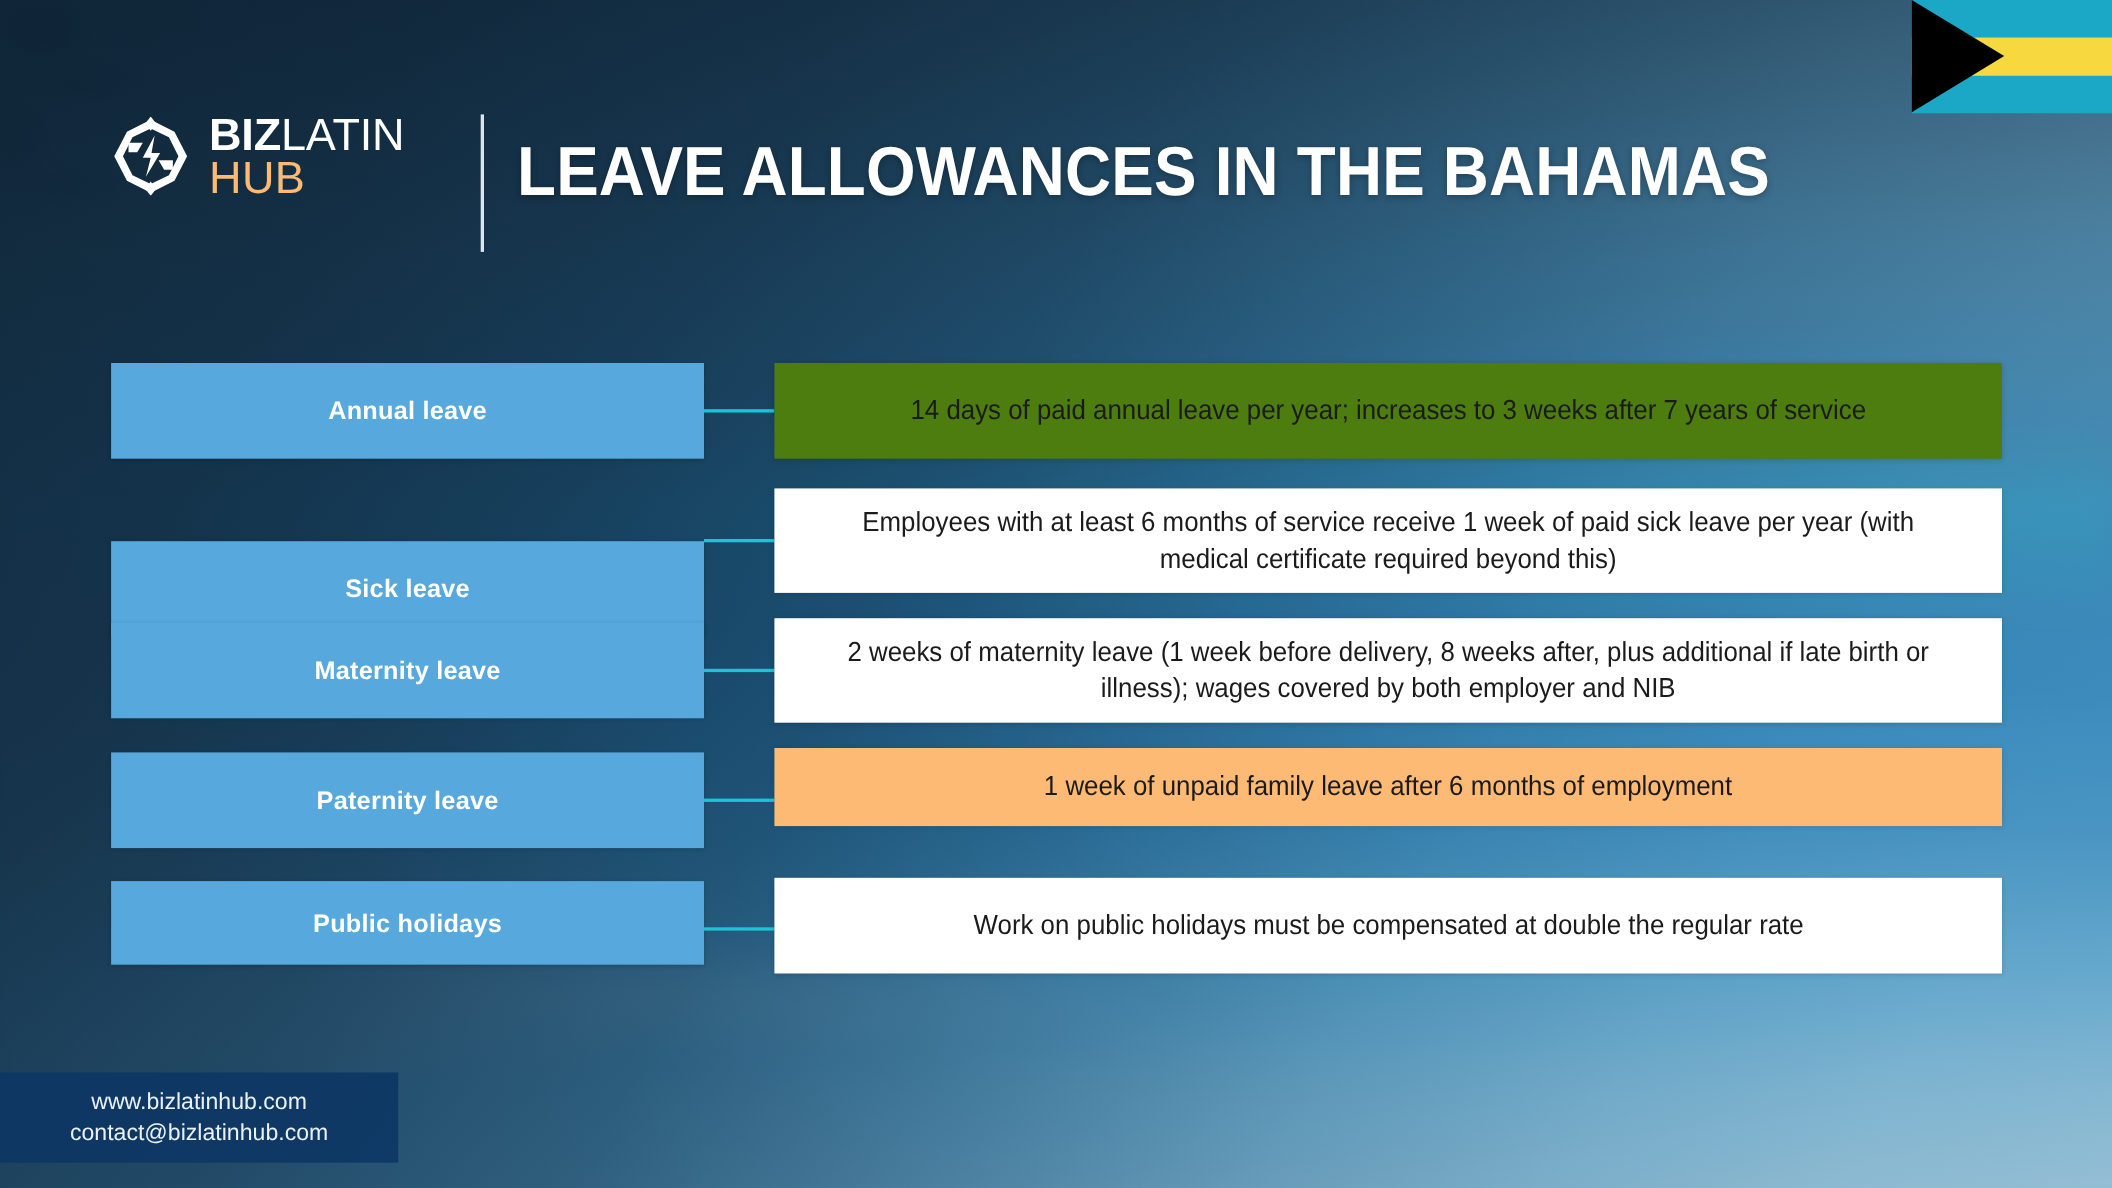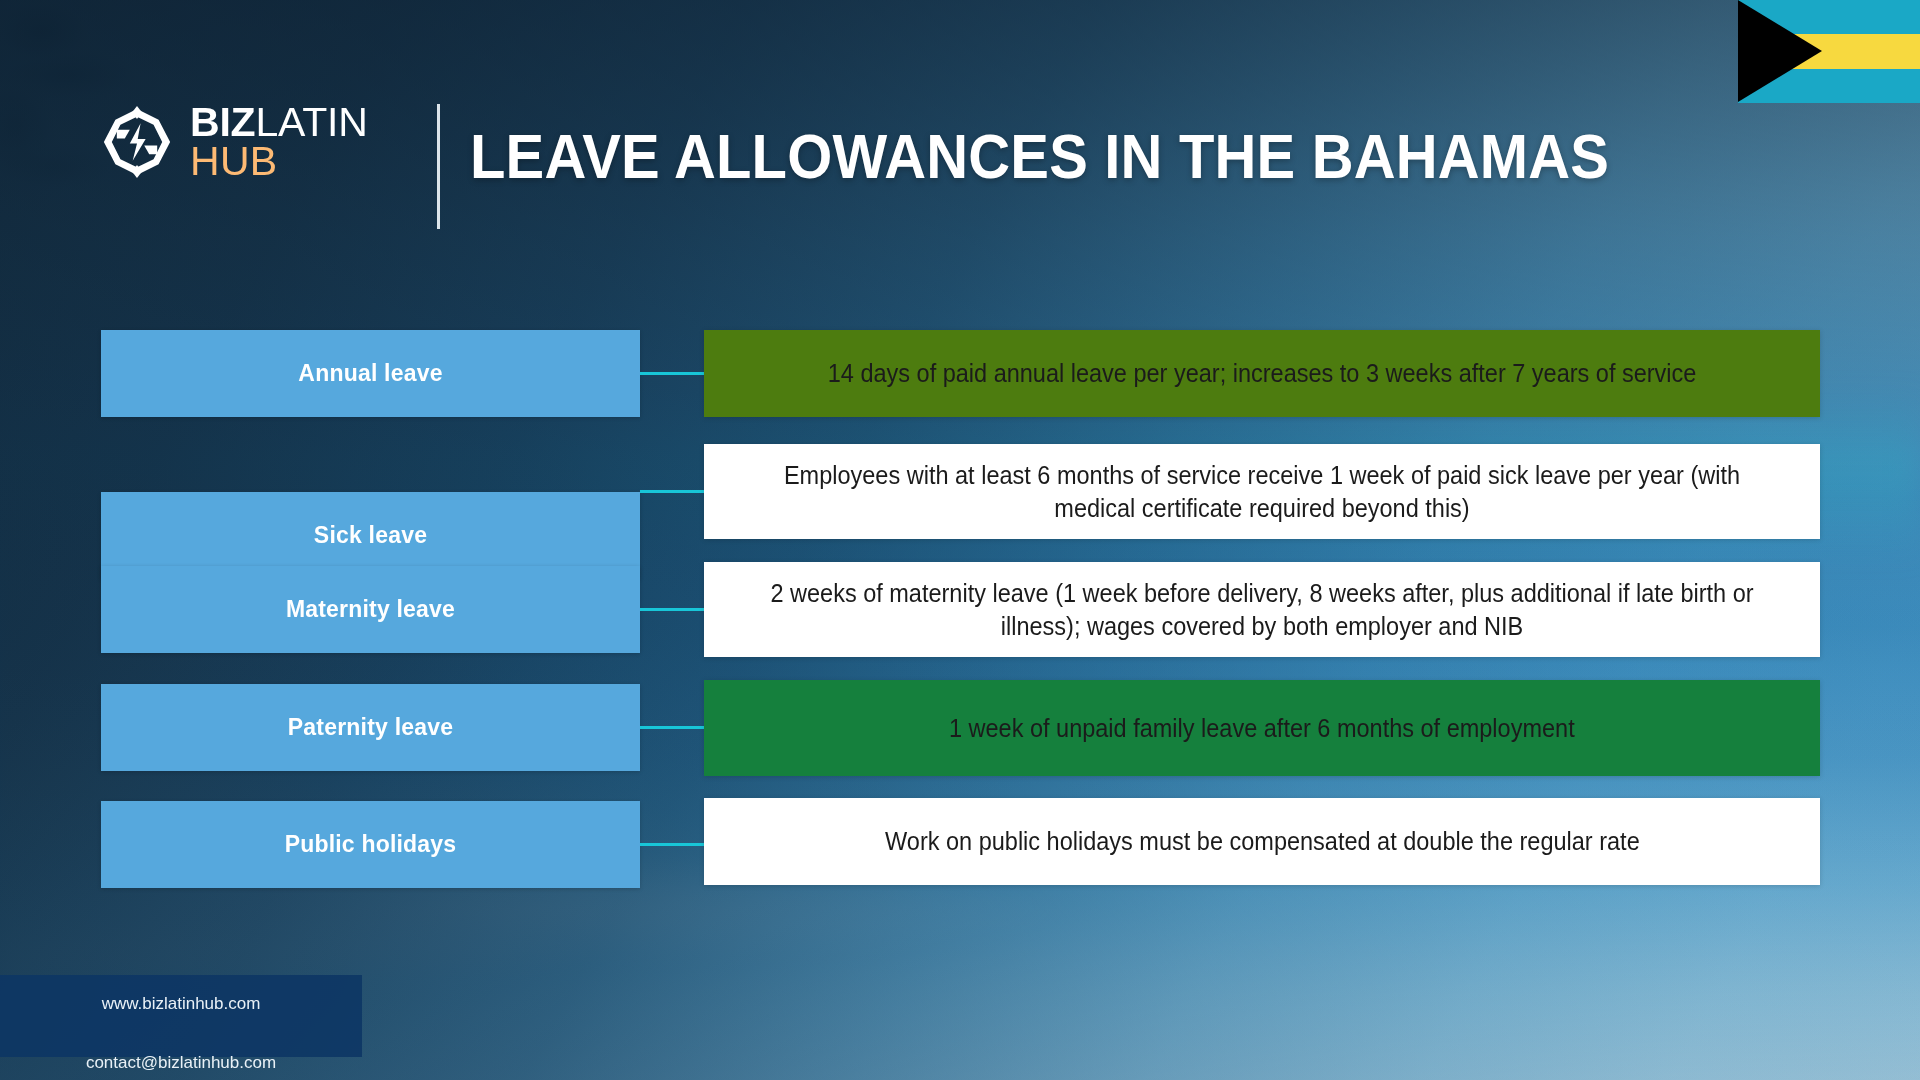--- a/index.html
+++ b/index.html
@@ -147,21 +147,21 @@
     transform:scaleX(.94); transform-origin:center center;
   }
 
   
   #footer{
     position:absolute; left:0; top:975px; width:362px; height:82px;
     background:rgba(12,54,100,.88);
     display:flex; flex-direction:column; align-items:center; justify-content:center;
     gap:2px;
   }
-  #footer div{ color:#e9f1f7; font-size:17px; line-height:1.22;margin-top:36px; }
+  #footer div{ color:#e9f1f7; font-size:21px; line-height:1.22; }
 </style>
 </head>
 <body>
 
 <div id="bg">
   <div class="bg-base"></div>
   <div class="shallow"></div>
   <div class="shore"></div>
   <div class="surf"></div>
   <div class="foliage"></div>
@@ -230,26 +230,26 @@
       <div class="connector" style="top: 608px; background: rgb(24, 198, 216);"></div>
       <div class="content-box" style="top: 562px; height: 95px; background: rgb(255, 255, 255);">
         <p>2 weeks of maternity leave (1 week before delivery, 8 weeks after, plus additional if late birth or illness); wages covered by both employer and NIB</p>
       </div>
     </div>
     <div class="row">
       <div class="label-box" style="top: 684px; height: 87px; background: rgb(86, 168, 221);">
         <span>Paternity leave</span>
       </div>
       <div class="connector" style="top: 726px; background: rgb(24, 198, 216);"></div>
-      <div class="content-box" style="top: 680px; height: 96px; background: #15803d;">
+      <div class="content-box" style="top: 680px; height: 71px; background: #fdba74;">
         <p>1 week of unpaid family leave after 6 months of employment</p>
       </div>
     </div>
     <div class="row">
-      <div class="label-box" style="top: 801px; height: 87px; background: rgb(86, 168, 221);">
+      <div class="label-box" style="top: 801px; height: 76px; background: rgb(86, 168, 221);">
         <span>Public holidays</span>
       </div>
       <div class="connector" style="top: 843px; background: rgb(24, 198, 216);"></div>
       <div class="content-box" style="top: 798px; height: 87px; background: rgb(255, 255, 255);">
         <p>Work on public holidays must be compensated at double the regular rate</p>
       </div>
     </div>
   </div>
 
 <div id="footer">

